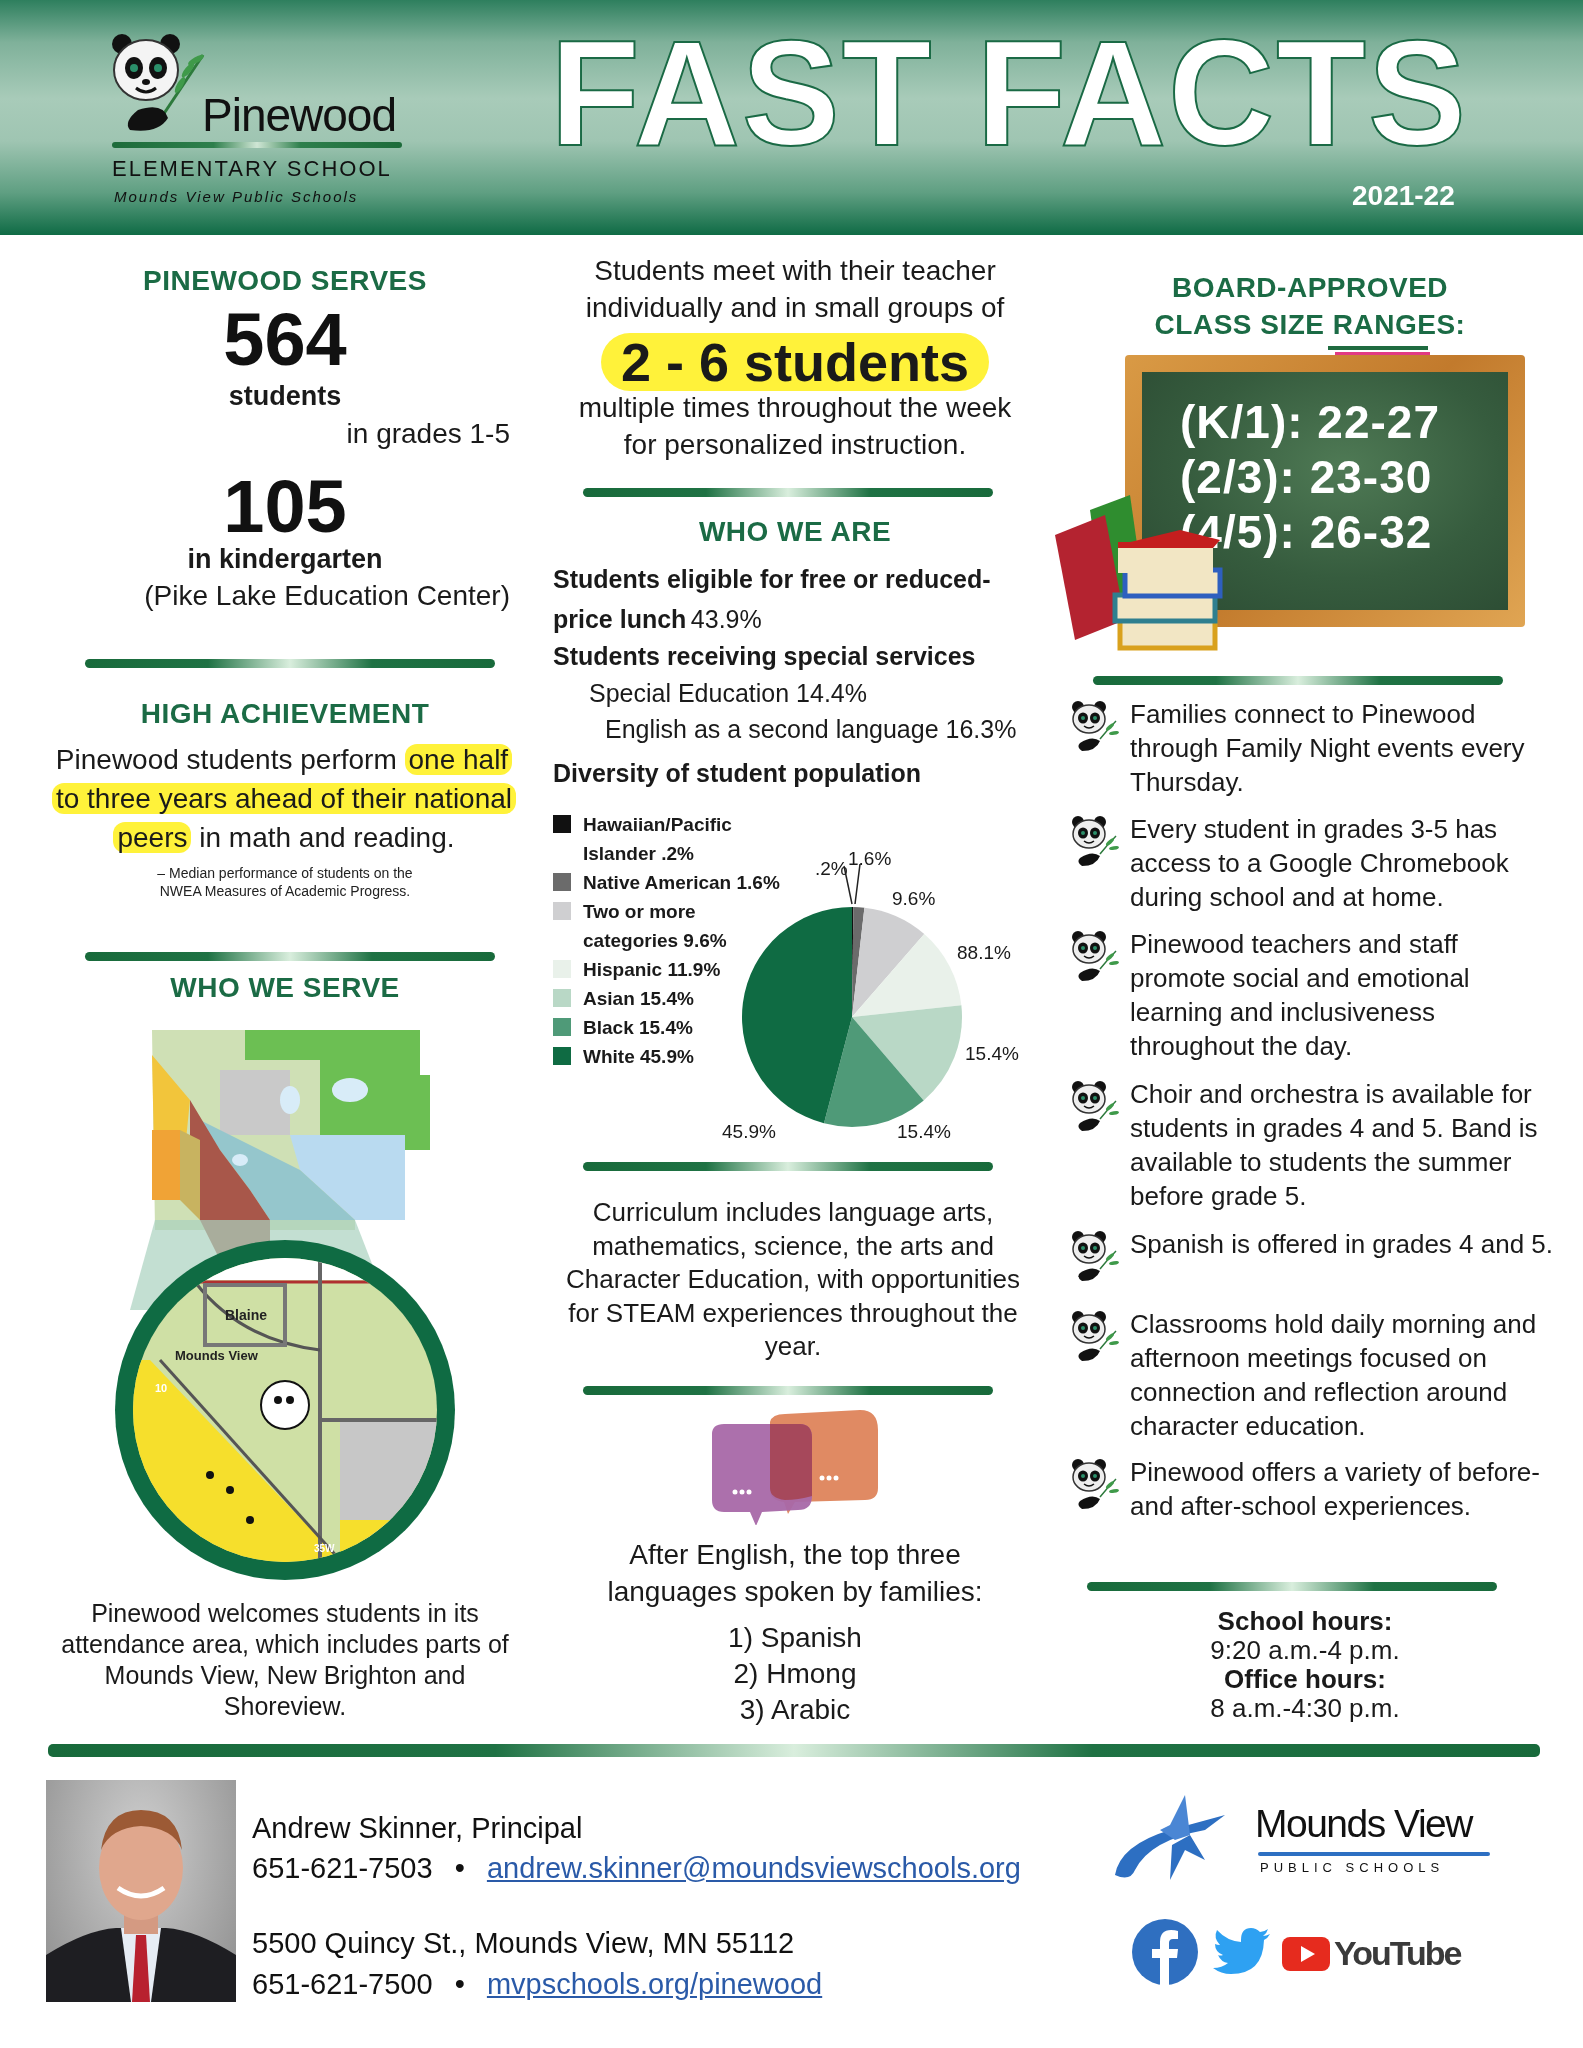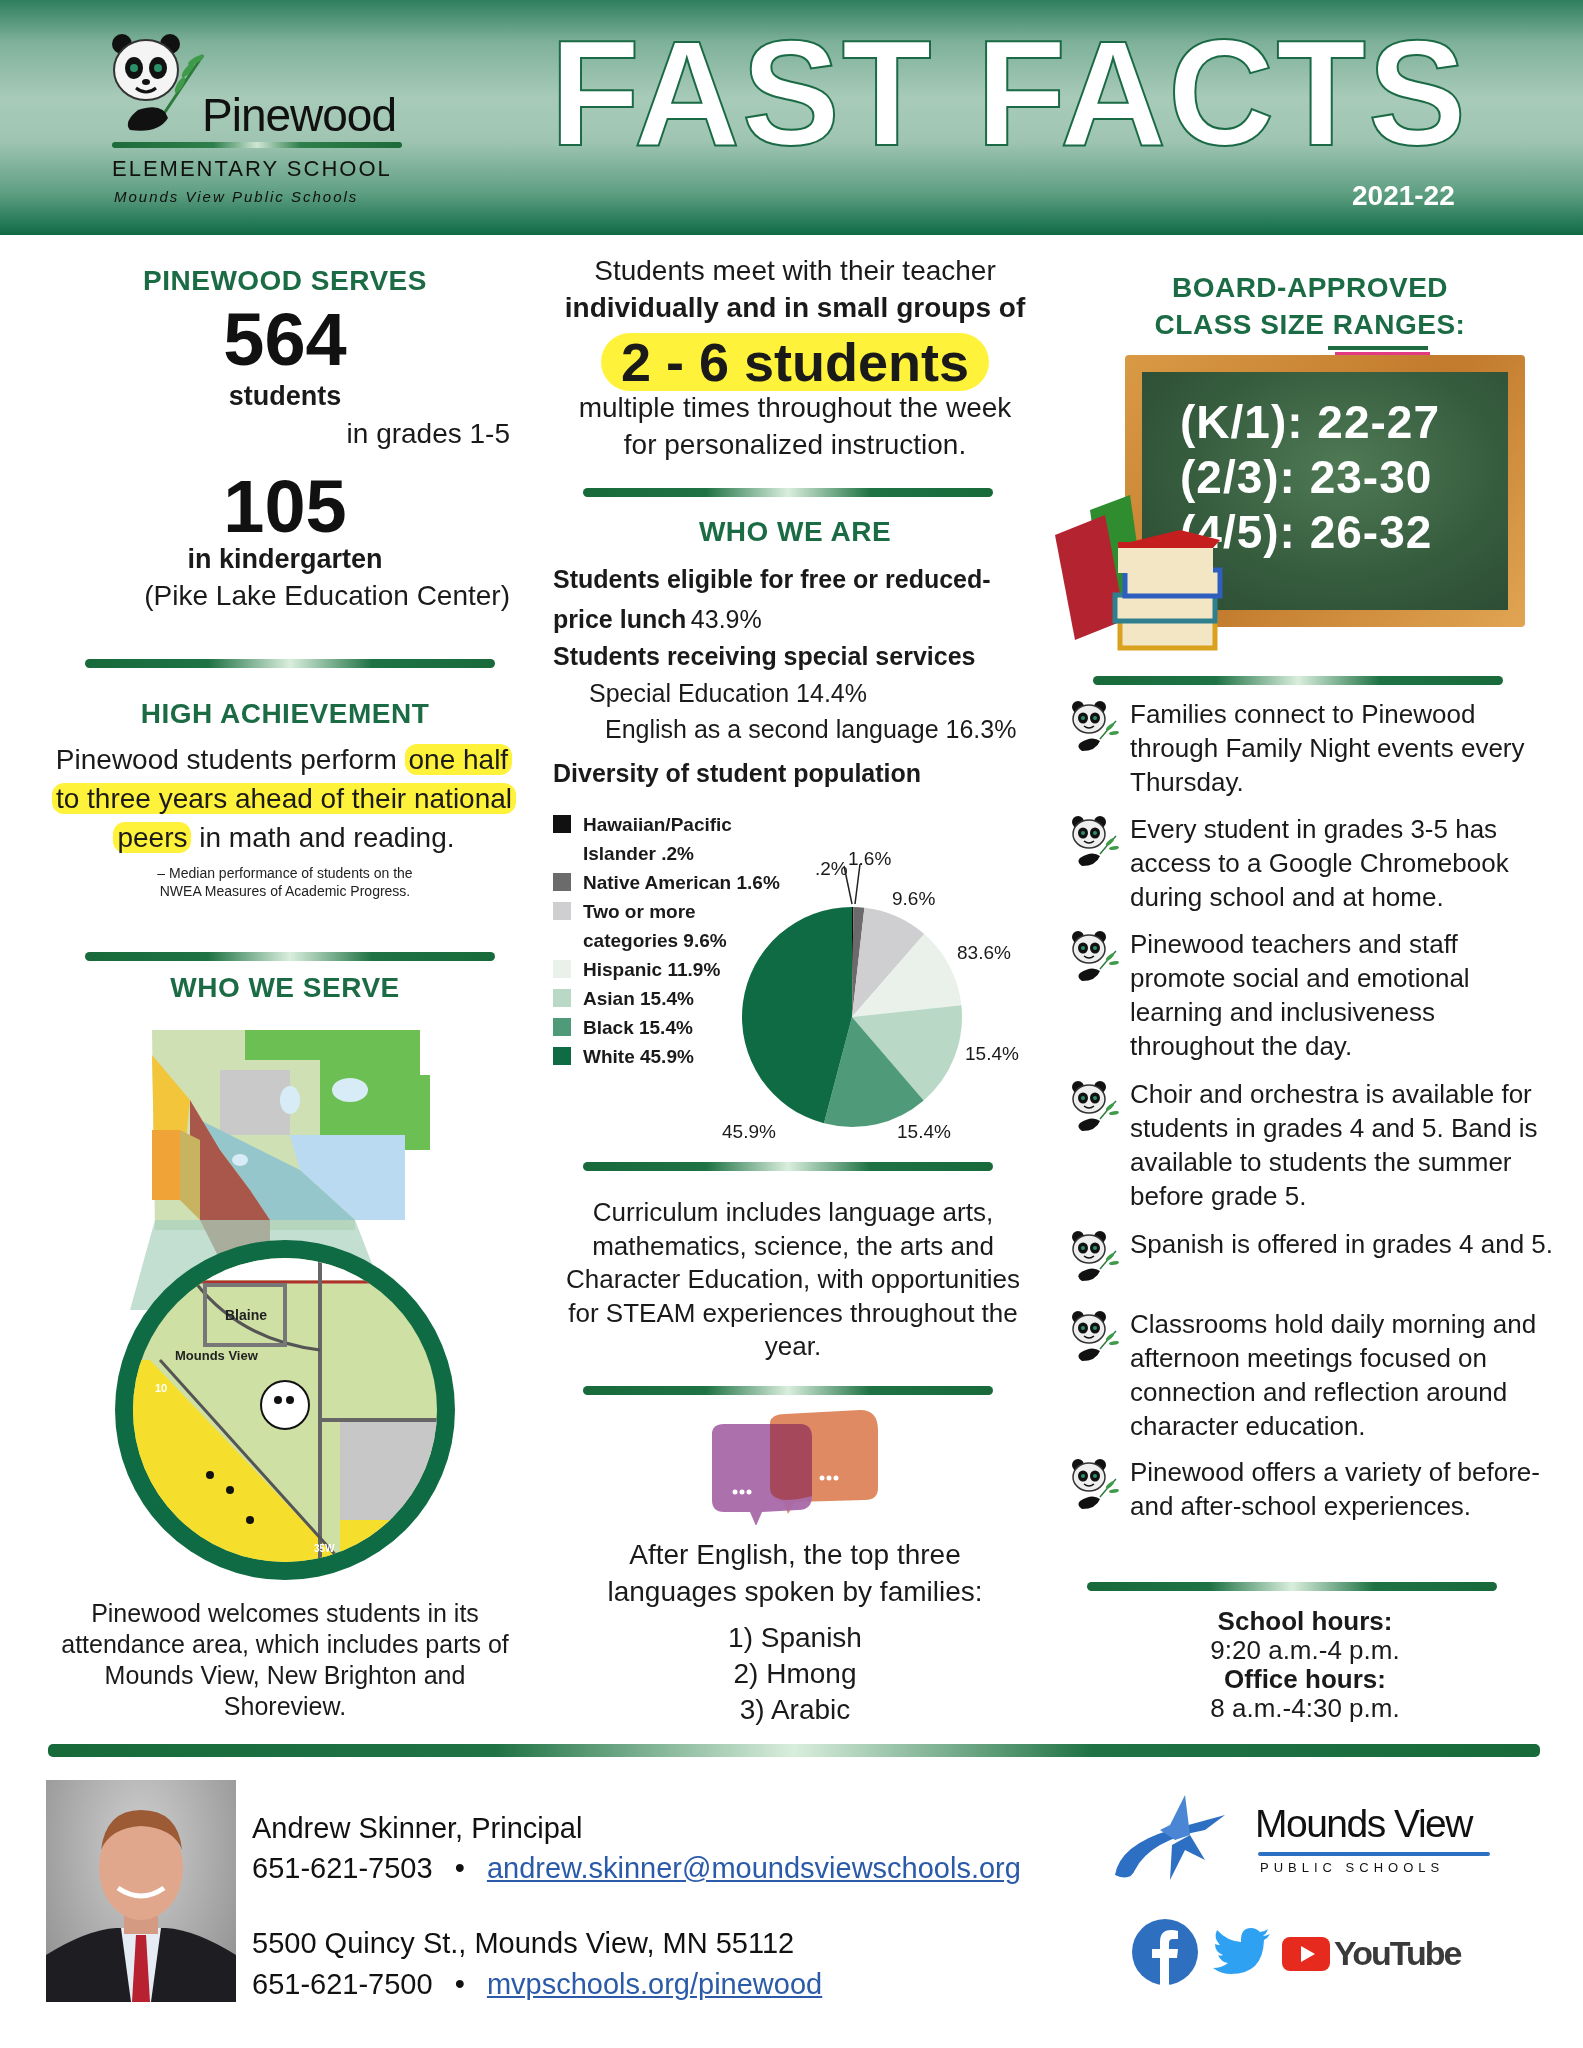--- a/index.html
+++ b/index.html
@@ -158,21 +158,21 @@
   </g>
   <text x="125" y="300" font-size="14" font-weight="bold" fill="#222" font-family="Liberation Sans, sans-serif">Blaine</text>
   <text x="75" y="340" font-size="13" font-weight="bold" fill="#222" font-family="Liberation Sans, sans-serif">Mounds View</text>
   <text x="55" y="372" font-size="11" font-weight="bold" fill="#fff" font-family="Liberation Sans, sans-serif">10</text>
   <text x="214" y="532" font-size="10" font-weight="bold" fill="#fff" font-family="Liberation Sans, sans-serif">35W</text>
 </svg>
 
 <div class="abs c" style="left:50px; top:1598px; width:470px; font-size:25px; line-height:31px;">Pinewood welcomes students in its attendance area, which includes parts of Mounds View, New Brighton and Shoreview.</div>
 
 <div class="abs c mid-t" style="left:545px; top:252px; width:500px;">Students meet with their teacher</div>
-<div class="abs c mid-t" style="left:545px; top:289px; width:500px;font-weight:bold;">individually and in small groups of</div>
+<div class="abs c mid-t" style="left:545px; top:289px; width:500px;">individually and in small groups of</div>
 <div class="abs c" style="left:545px; top:333px; width:500px;">
   <span class="pill">2 - 6 students</span>
 </div>
 <div class="abs c mid-t" style="left:545px; top:389px; width:500px;">multiple times throughout the week</div>
 <div class="abs c mid-t" style="left:545px; top:426px; width:500px;">for personalized instruction.</div>
 
 <div class="divider" style="left:583px; top:488px; width:410px;"></div>
 <div class="abs c h-green" style="left:545px; top:516px; width:500px;">WHO WE ARE</div>
 
 <div class="abs" style="left:553px; top:561px; width:480px; line-height:36px;">
@@ -230,21 +230,21 @@
     <path d="M115 115 L186.70170978309665 198.4198106817594 A110 110 0 0 1 86.97522017482797 221.37016365386785Z" fill="#4f9a78"></path>
     <path d="M115 115 L86.97522017482797 221.37016365386785 A110 110 0 0 1 114.99999999999999 5Z" fill="#0f6b43"></path>
   </svg>
 <svg class="abs" style="left:840px; top:862px; width:30px; height:45px;" viewBox="0 0 30 45">
   <line x1="4" y1="4" x2="12" y2="42" stroke="#222" stroke-width="1.5"></line>
   <line x1="20" y1="2" x2="15" y2="42" stroke="#222" stroke-width="1.5"></line>
 </svg>
 <div class="pie-label" style="left:815px; top:858px;">.2%</div>
 <div class="pie-label" style="left:848px; top:848px;">1.6%</div>
 <div class="pie-label" style="left:892px; top:888px;">9.6%</div>
-<div class="pie-label" style="left:957px; top:942px;">83.6%</div>
+<div class="pie-label" style="left:957px; top:942px;">88.1%</div>
 <div class="pie-label" style="left:965px; top:1043px;">15.4%</div>
 <div class="pie-label" style="left:897px; top:1121px;">15.4%</div>
 <div class="pie-label" style="left:722px; top:1121px;">45.9%</div>
 
 <div class="divider" style="left:583px; top:1162px; width:410px;"></div>
 <div class="abs c" style="left:553px; top:1196px; width:480px; font-size:26px; line-height:33.5px;">Curriculum includes language arts, mathematics, science, the arts and Character Education, with opportunities for STEAM experiences throughout the year.</div>
 <div class="divider" style="left:583px; top:1386px; width:410px;"></div>
 
 <svg class="abs" style="left:710px; top:1410px; width:170px; height:115px;" viewBox="0 0 170 115">
   <path d="M60 12 Q62 4 75 4 L150 0 Q168 0 168 20 L168 78 Q168 90 155 90 L85 92 L78 104 L74 92 Q60 90 60 80Z" fill="#e08a63"></path>

